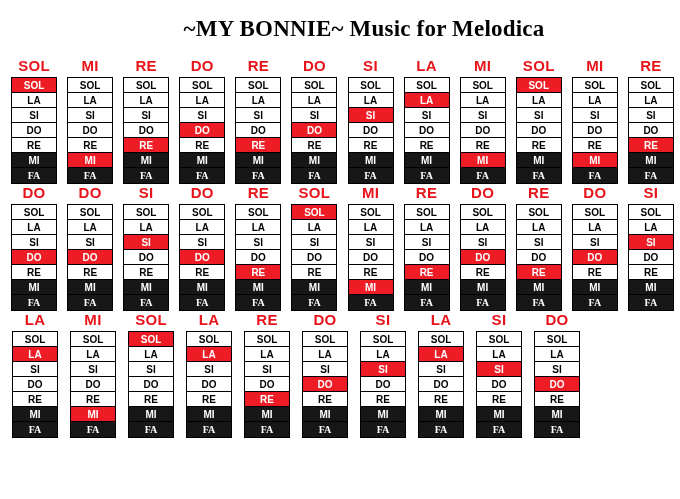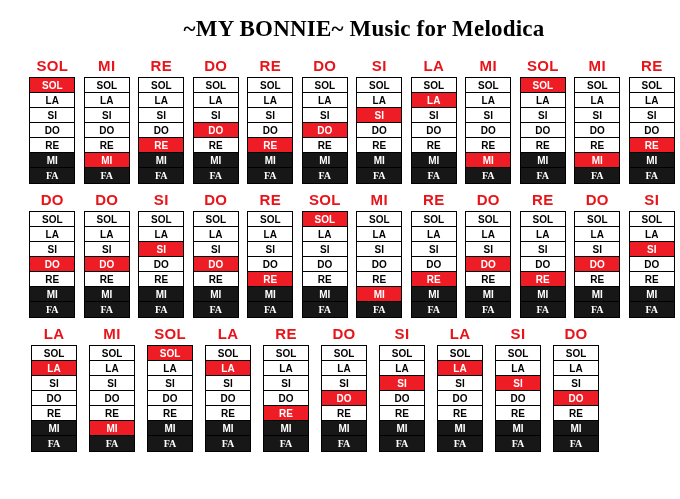--- a/index.html
+++ b/index.html
@@ -23,22 +23,22 @@
     margin-top: 16px;
     letter-spacing: 0.2px;
     padding-left: 48px;
   }
   .rows {
     margin-top: 10px;
   }
   .row {
     display: flex;
     justify-content: flex-start;
-    padding-left: 26px;
-    margin-bottom: 7px;
+    padding-left: 7px;
+    margin-bottom: 0;
   }
   .col {
     width: 56px;
     margin-right: 2px;
     display: flex;
     flex-direction: column;
     align-items: center;
   }
   .col-label {
     font-family: "Liberation Sans", sans-serif;

